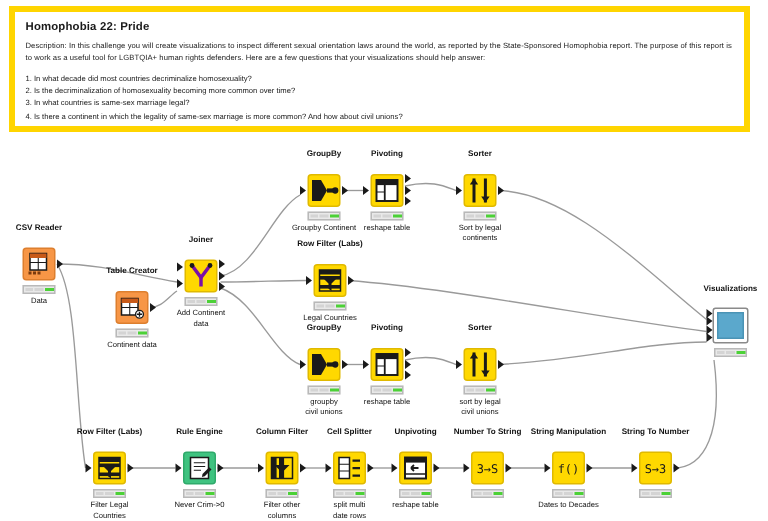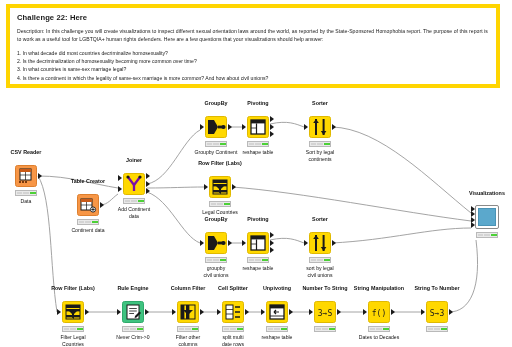--- a/index.html
+++ b/index.html
@@ -72,21 +72,21 @@
   .port.out{border-left:4.4px solid #1a1a1a;left:11.5px;}
 
   
   .glyph{position:absolute;left:-11px;top:-11px;width:22px;height:22px;}
   .glyph svg{display:block;width:22px;height:22px;}
 </style>
 </head>
 <body>
 
 <div id="banner">
-  <div id="banner-title">Challenge 22: Here</div>
+  <div id="banner-title">Homophobia 22: Pride</div>
   <p class="bn-p" id="banner-desc">Description: In this challenge you will create visualizations to inspect different sexual orientation laws around the world, as reported by the State-Sponsored Homophobia report. The purpose of this report is to work as a useful tool for LGBTQIA+ human rights defenders. Here are a few questions that your visualizations should help answer:</p>
   <p class="bn-q">1. In what decade did most countries decriminalize homosexuality?</p>
   <p class="bn-q">2. Is the decriminalization of homosexuality becoming more common over time?</p>
   <p class="bn-q">3. In what countries is same-sex marriage legal?</p>
   <p class="bn-q">4. Is there a continent in which the legality of same-sex marriage is more common? And how about civil unions?</p>
 </div>
 
 <div id="canvas">
   <svg id="wires" viewBox="0 0 512 259">
     <g fill="none" stroke="#9a9a9a" stroke-width="0.9">

